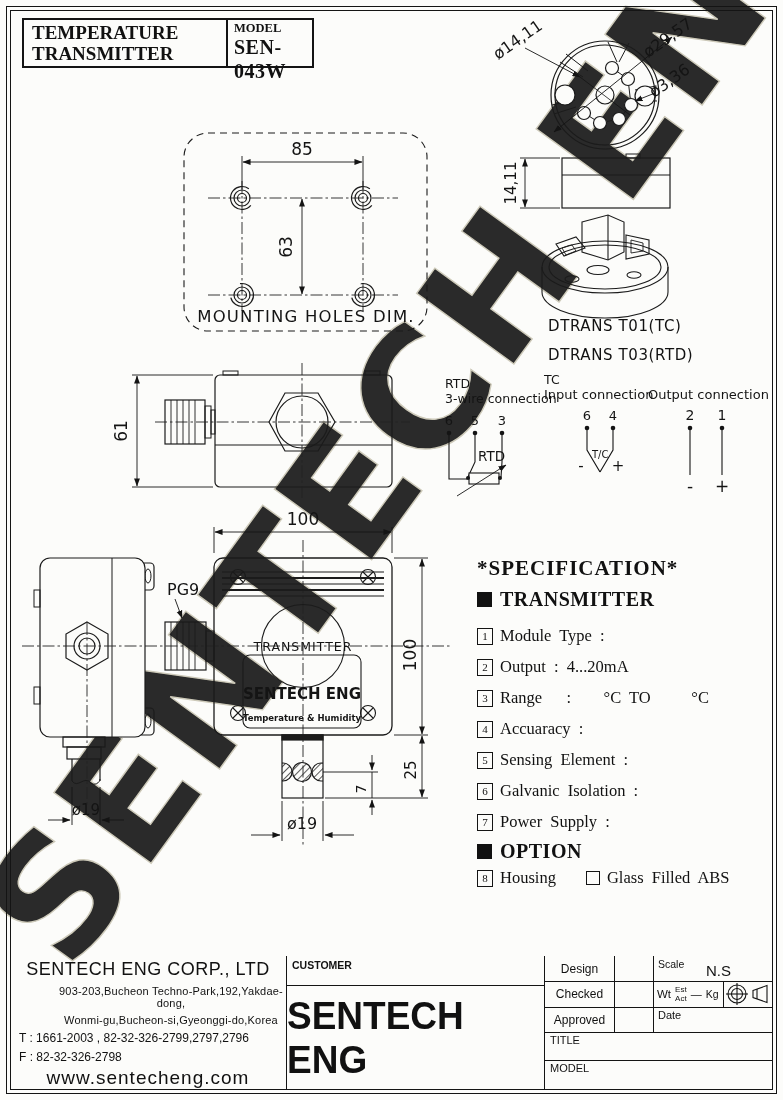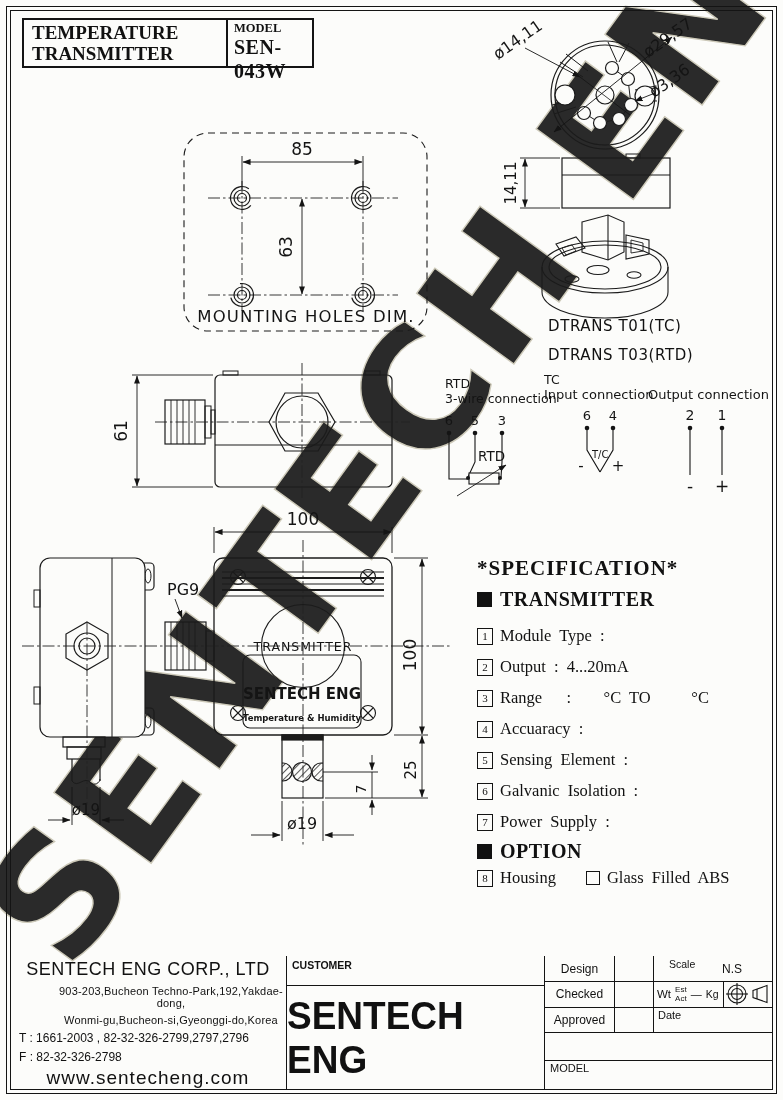--- a/index.html
+++ b/index.html
@@ -464,23 +464,23 @@
       <div class="hl" style="left:0;top:25px;width:228px;height:1.3px;"></div>
       <div class="hl" style="left:0;top:51px;width:228px;height:1.3px;"></div>
       <div class="hl" style="left:0;top:76px;width:228px;height:1.3px;"></div>
       <div class="hl" style="left:0;top:104px;width:228px;height:1.3px;"></div>
       <div class="vl" style="left:69px;top:0;width:1.3px;height:76px;"></div>
       <div class="vl" style="left:108px;top:0;width:1.3px;height:76px;"></div>
       <div class="vl" style="left:178px;top:25px;width:1.3px;height:26px;"></div>
 
       <div class="f-cell lab-center" style="left:0;top:0;width:69px;height:25px;">Design</div>
       <div class="f-cell" style="left:69px;top:0;width:39px;height:25px;"></div>
-      <div class="f-cell" style="left:108px;top:0;width:100px;height:25px;margin-left:11px;">
+      <div class="f-cell" style="left:108px;top:0;width:100px;height:25px;">
         <span class="corner-lab" style="position:absolute;left:0;top:0;">Scale</span>
-        <span style="position:absolute;right:22px;top:6px;font-size:12px;">N.S</span>
+        <span style="position:absolute;right:22px;top:6px;font-size:15px;">N.S</span>
       </div>
       <div class="f-cell lab-center" style="left:0;top:25px;width:69px;height:26px;">Checked</div>
       <div class="f-cell" style="left:69px;top:25px;width:39px;height:26px;"></div>
       <div class="f-cell" style="left:108px;top:25px;width:70px;height:26px;display:flex;align-items:center;padding-left:4px;gap:4px;">
         <span style="font-size:11.5px;">Wt</span>
         <span style="display:flex;flex-direction:column;font-size:8px;line-height:9px;text-align:center;">
           <span>Est</span>
           <span>Act</span>
         </span>
         <span style="font-size:11px;">—</span>
@@ -494,17 +494,18 @@
             <line x1="12" y1="1" x2="12" y2="23"></line>
             <line x1="1" y1="12" x2="23" y2="12"></line>
             <path d="M28,8.5 L42,3.5 L42,20.5 L28,15.5 Z"></path>
             <line x1="32" y1="7" x2="32" y2="17"></line>
           </g>
         </svg>
       </div>
       <div class="f-cell lab-center" style="left:0;top:51px;width:69px;height:25px;">Approved</div>
       <div class="f-cell" style="left:69px;top:51px;width:39px;height:25px;"></div>
       <div class="f-cell corner-lab" style="left:108px;top:51px;width:120px;height:25px;font-size:11px;">Date</div>
+      <div class="f-cell corner-lab" style="left:0;top:76px;width:228px;height:28px;font-size:11px;">TITLE</div>
       <div class="f-cell corner-lab" style="left:0;top:104px;width:228px;height:30px;font-size:11px;">MODEL</div>
     </div>
   </div>
 
 </div>
 
 </body></html>

